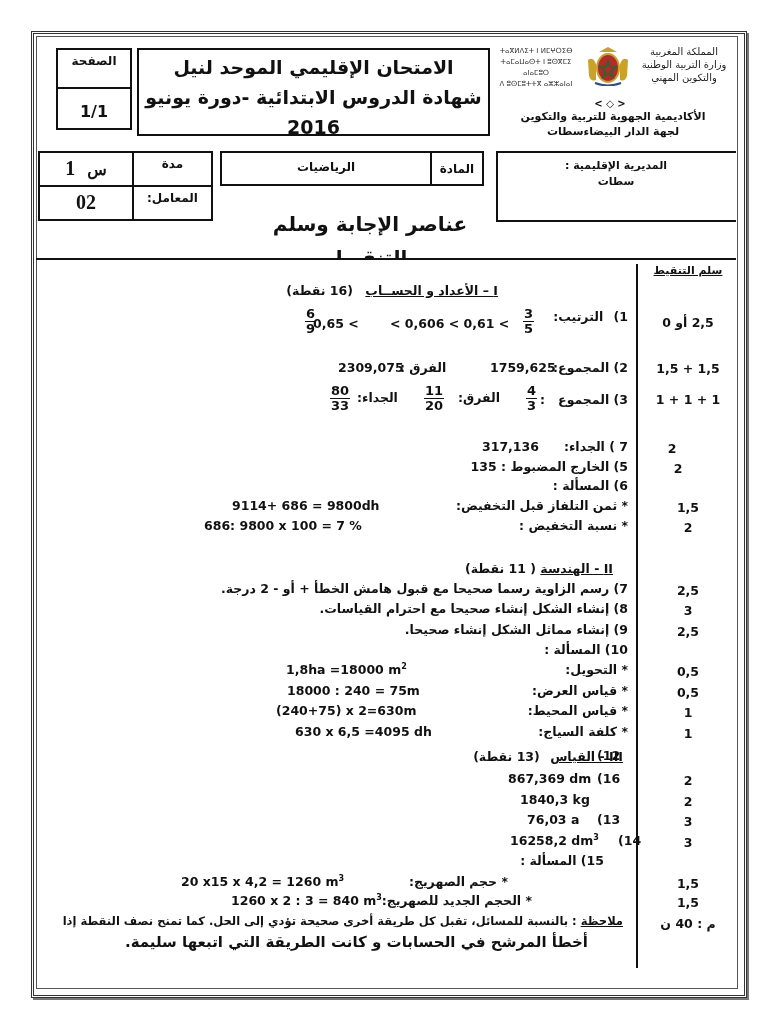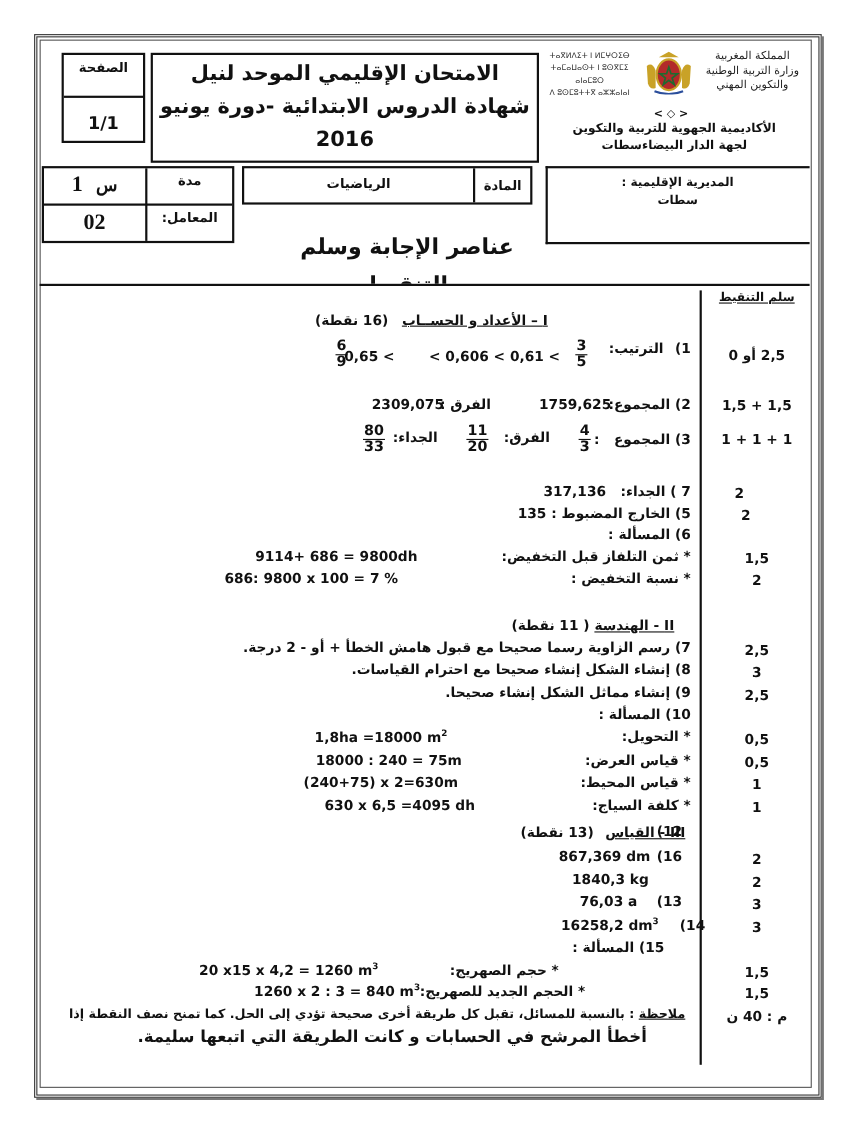--- a/index.html
+++ b/index.html
@@ -27,21 +27,21 @@
 
 <div class="abs frame-outer"></div>
 <div class="abs frame-inner"></div>
 
 <div class="box" style="left:56px;top:48px;width:76px;height:82px;">
   <div class="abs rtl c bold t12" style="left:0;top:4px;width:72px;">الصفحة</div>
   <div class="abs" style="left:0;top:37px;width:72px;border-top:2px solid #111;"></div>
   <div class="abs c bold" style="left:0;top:52px;width:72px;font-size:16px;">1/1</div>
 </div>
 
-<div class="box" style="left:137px;top:48px;width:353px;height:100px;overflow:hidden;">
+<div class="box" style="left:137px;top:48px;width:353px;height:88px;overflow:hidden;">
   <div class="abs rtl c bold" style="left:0;top:6px;width:349px;font-size:19px;">الامتحان الإقليمي الموحد لنيل</div>
   <div class="abs rtl c bold" style="left:0;top:36px;width:349px;font-size:19px;">شهادة الدروس الابتدائية -دورة يونيو</div>
   <div class="abs c bold" style="left:0;top:66px;width:349px;font-size:19px;">2016</div>
 </div>
 
 <div class="abs" style="left:495px;top:44px;width:236px;height:100px;">
   <div class="abs c" style="left:0;top:2px;width:82px;font-size:7px;color:#333;line-height:11px;">
     <div>ⵜⴰⴳⵍⴷⵉⵜ ⵏ ⵍⵎⵖⵔⵉⴱ</div>
     <div>ⵜⴰⵎⴰⵡⴰⵙⵜ ⵏ ⵓⵙⴳⵎⵉ ⴰⵏⴰⵎⵓⵔ</div>
     <div>ⴷ ⵓⵙⵎⵓⵜⵜⴳ ⴰⵣⵣⴰⵏⴰⵏ</div>
@@ -153,21 +153,21 @@
 <div class="row rtl" style="left:357px;top:390px;">الجداء:</div>
 <div class="abs" style="left:330px;top:380px;">
   <span class="frac">
       <span class="num">80</span>
       <span>33</span>
     </span>
 </div>
 <div class="score" style="top:392px;">1 + 1 + 1</div>
 
 <div class="row rtl" style="right:140px;top:439px;">7 ) الجداء:</div>
-<div class="row" style="left:482px;top:439px;margin-left:12px;">317,136</div>
+<div class="row" style="left:482px;top:439px;">317,136</div>
 <div class="score" style="left:632px;top:441px;">2</div>
 
 <div class="row rtl" style="right:140px;top:459px;">
   <span>5) الخارج المضبوط :</span>
   <span>135</span>
 </div>
 <div class="score" style="left:638px;top:461px;">2</div>
 
 <div class="row rtl" style="right:140px;top:478px;">6) المسألة :</div>
 

